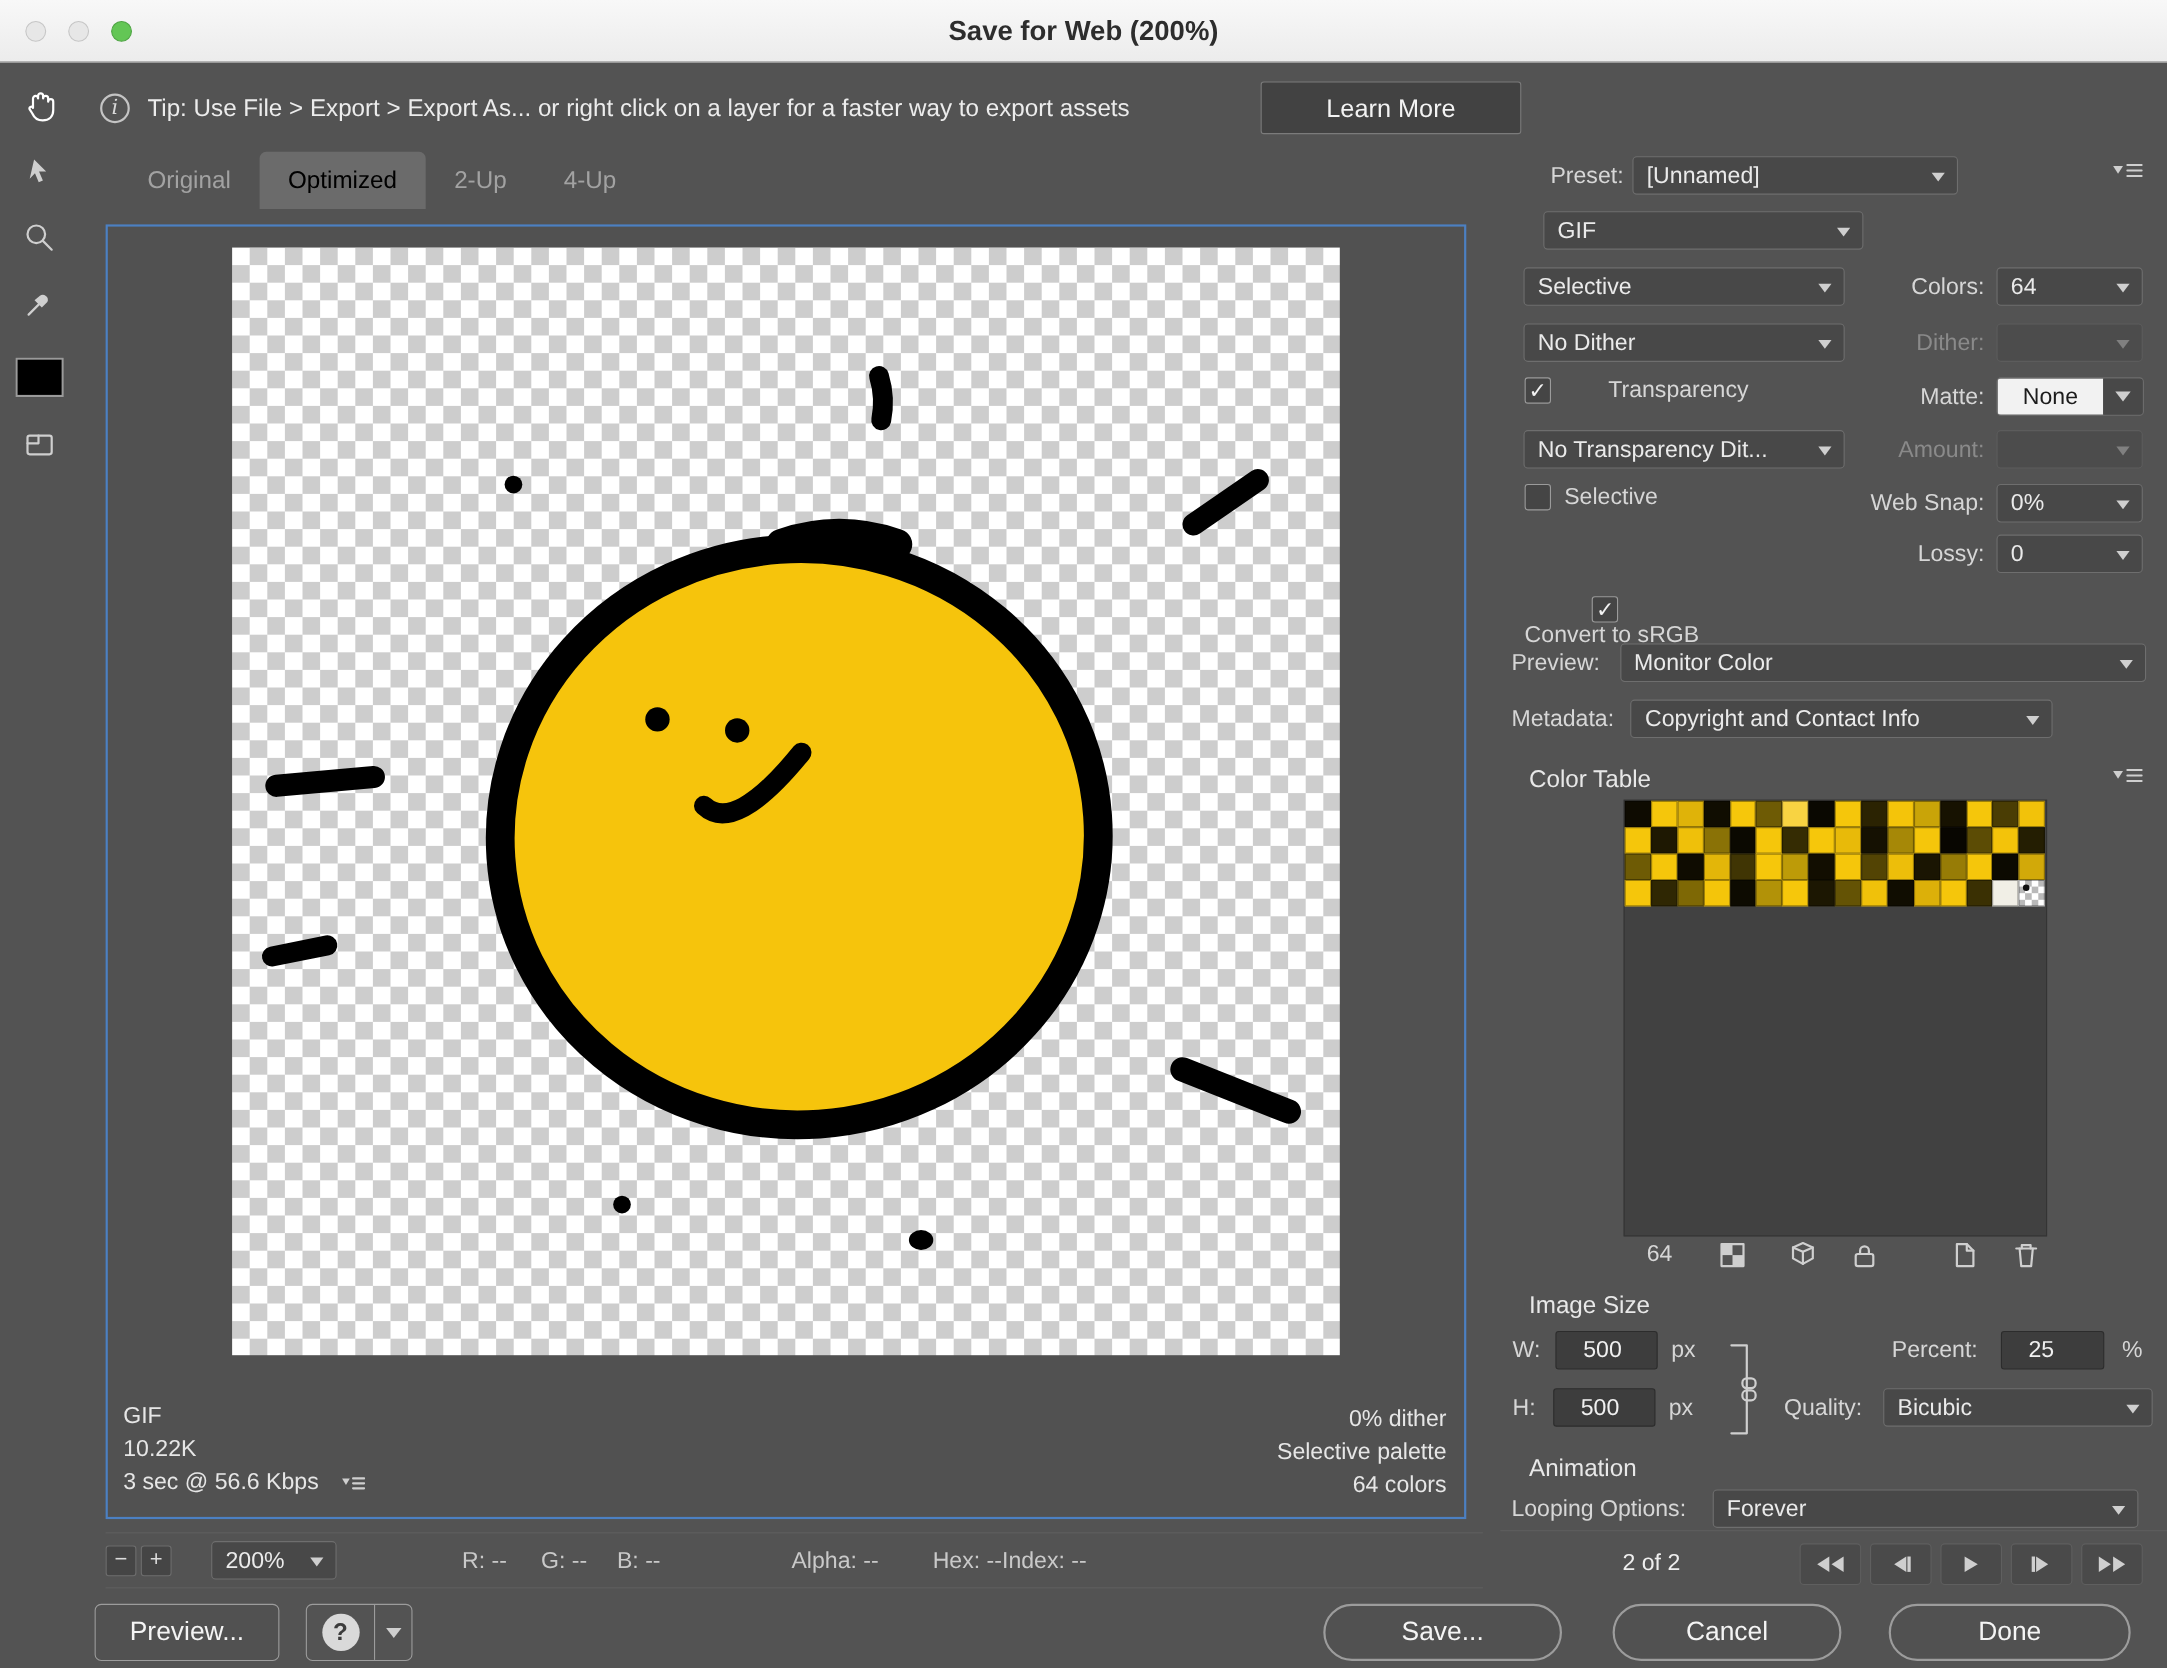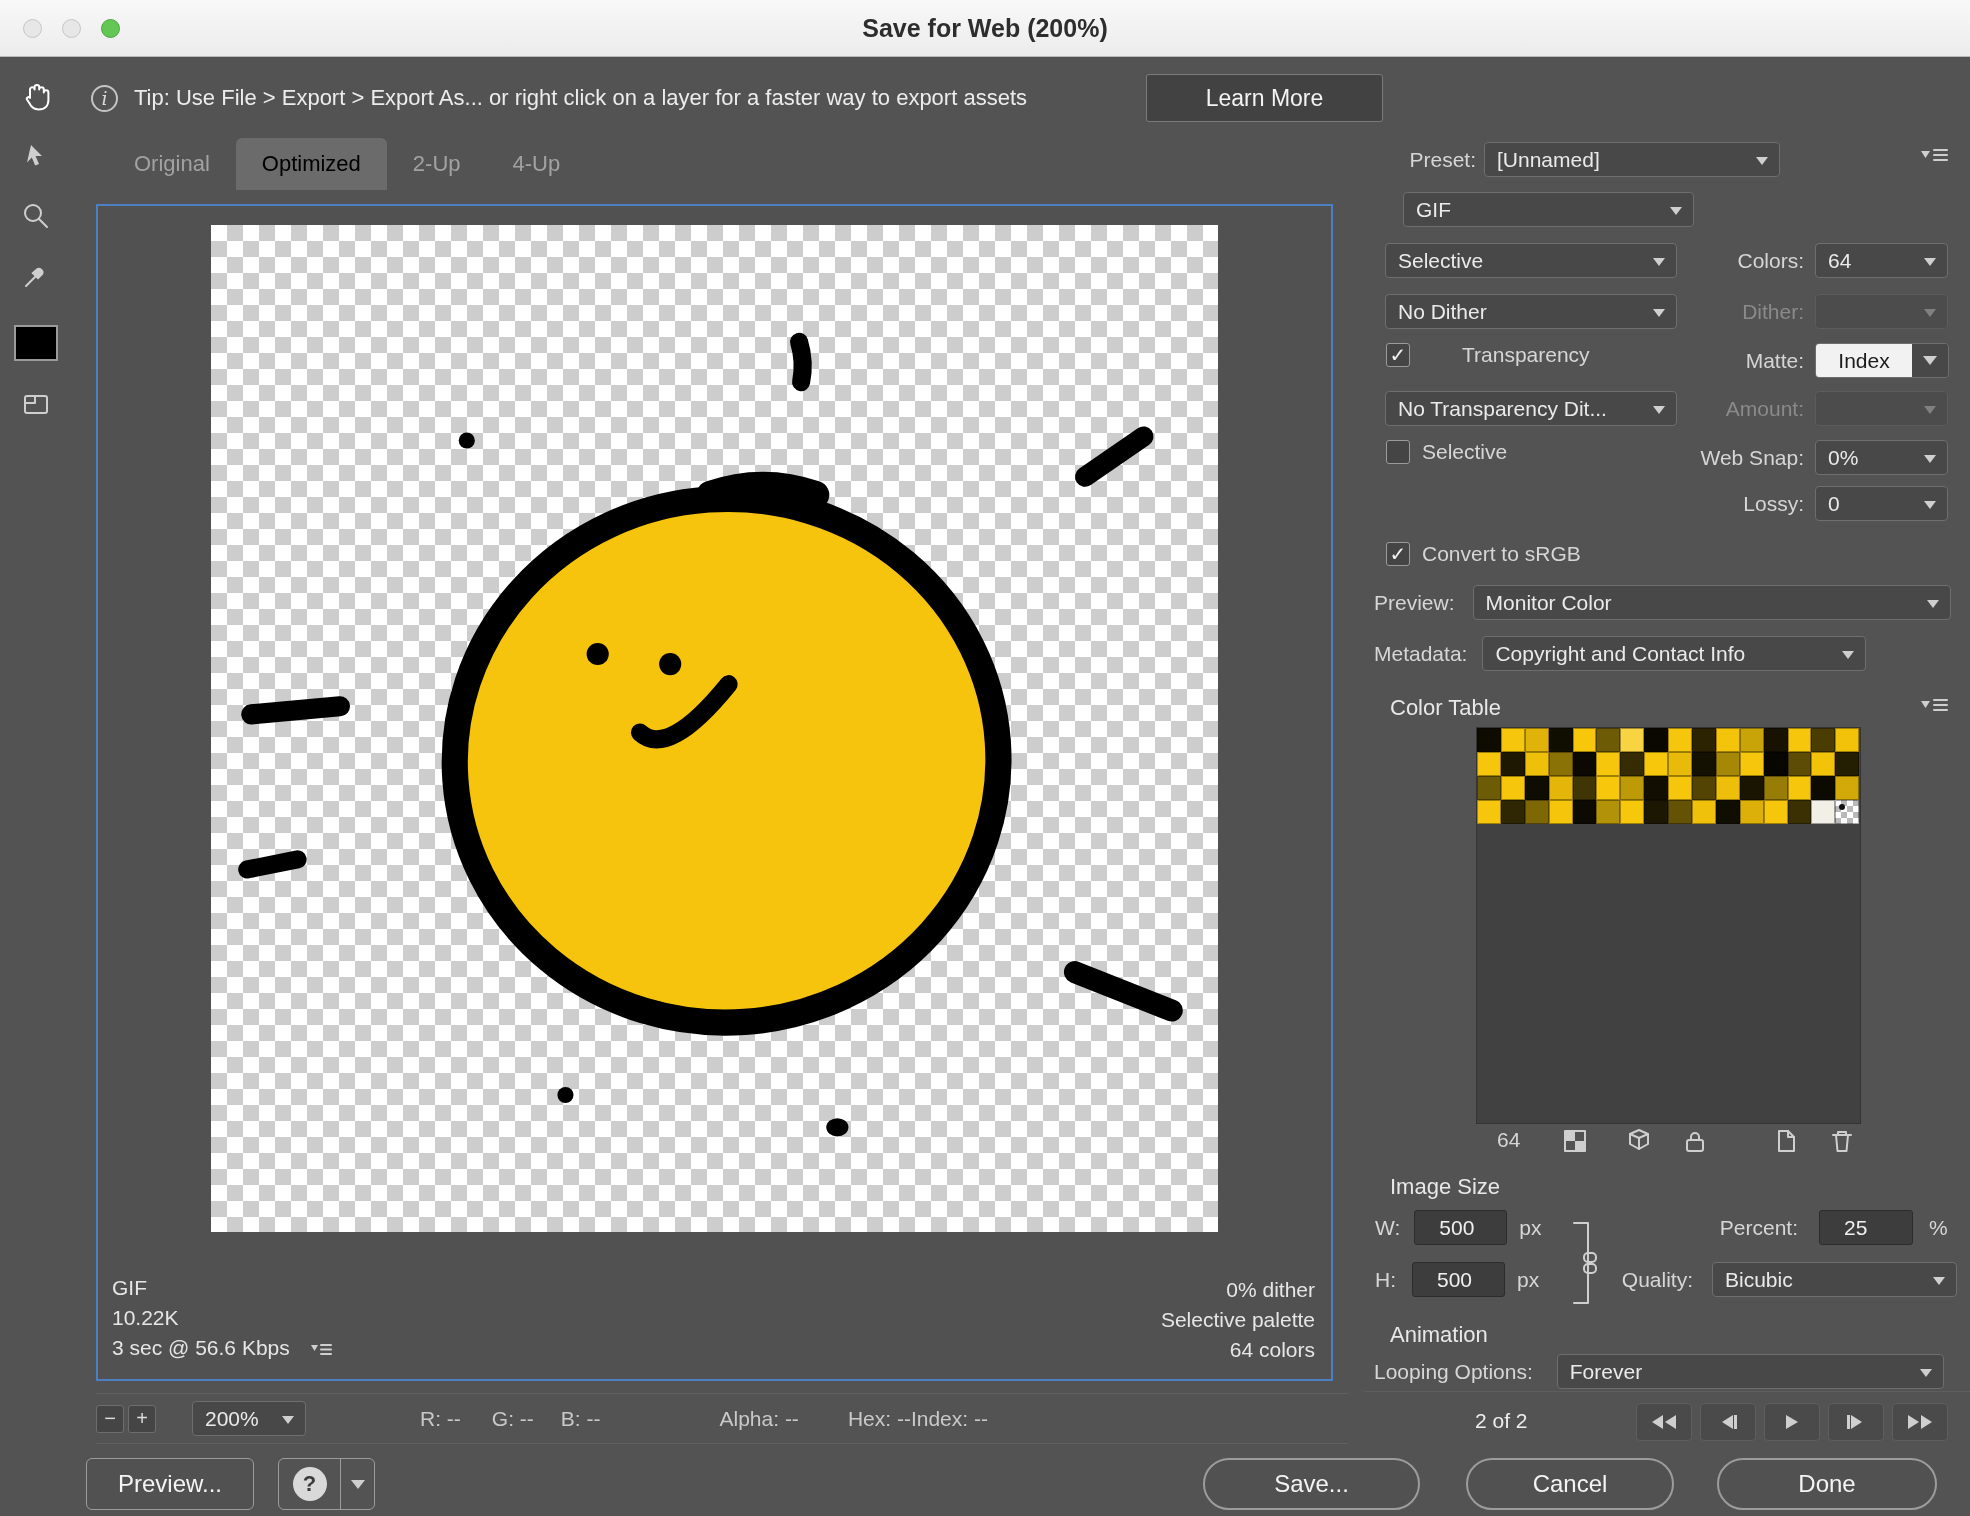--- a/index.html
+++ b/index.html
@@ -304,21 +304,21 @@
           <div class="dd disabled" style="margin-left:11px; width:133px;"></div>
         </div>
 
         <div class="rp" style="left:22px; top:286px;gap:40px;">
           <span class="cb checked"></span>
           <span class="lbl">Transparency</span>
         </div>
         <div class="rp" style="left:330px; top:286px;">
           <span class="lbl rlabel" style="width:110px;">Matte:</span>
           <div class="matte-ctl" style="margin-left:11px;">
-            <span class="matte-white">Index</span>
+            <span class="matte-white">None</span>
             <span class="matte-chev">
                 <span class="chev-down"></span>
               </span>
           </div>
         </div>
 
         <div class="rp" style="left:21px; top:334px;">
           <div class="dd" style="width:292px;">
             <span>No Transparency Dit...</span>
           </div>
@@ -339,21 +339,21 @@
           </div>
         </div>
 
         <div class="rp" style="left:280px; top:429px;">
           <span class="lbl rlabel" style="width:160px;">Lossy:</span>
           <div class="dd" style="margin-left:11px; width:133px;">
             <span>0</span>
           </div>
         </div>
 
-        <div class="rp" style="left:22px; top:485px;">
+        <div class="rp" style="left:22px; top:485px;flex-direction:column;">
           <span class="cb checked"></span>
           <span class="lbl">Convert to sRGB</span>
         </div>
 
         <div class="rp" style="left:10px; top:528px;">
           <span class="lbl">Preview:</span>
           <div class="dd" style="margin-left:18px; width:478px;">
             <span>Monitor Color</span>
           </div>
         </div>

